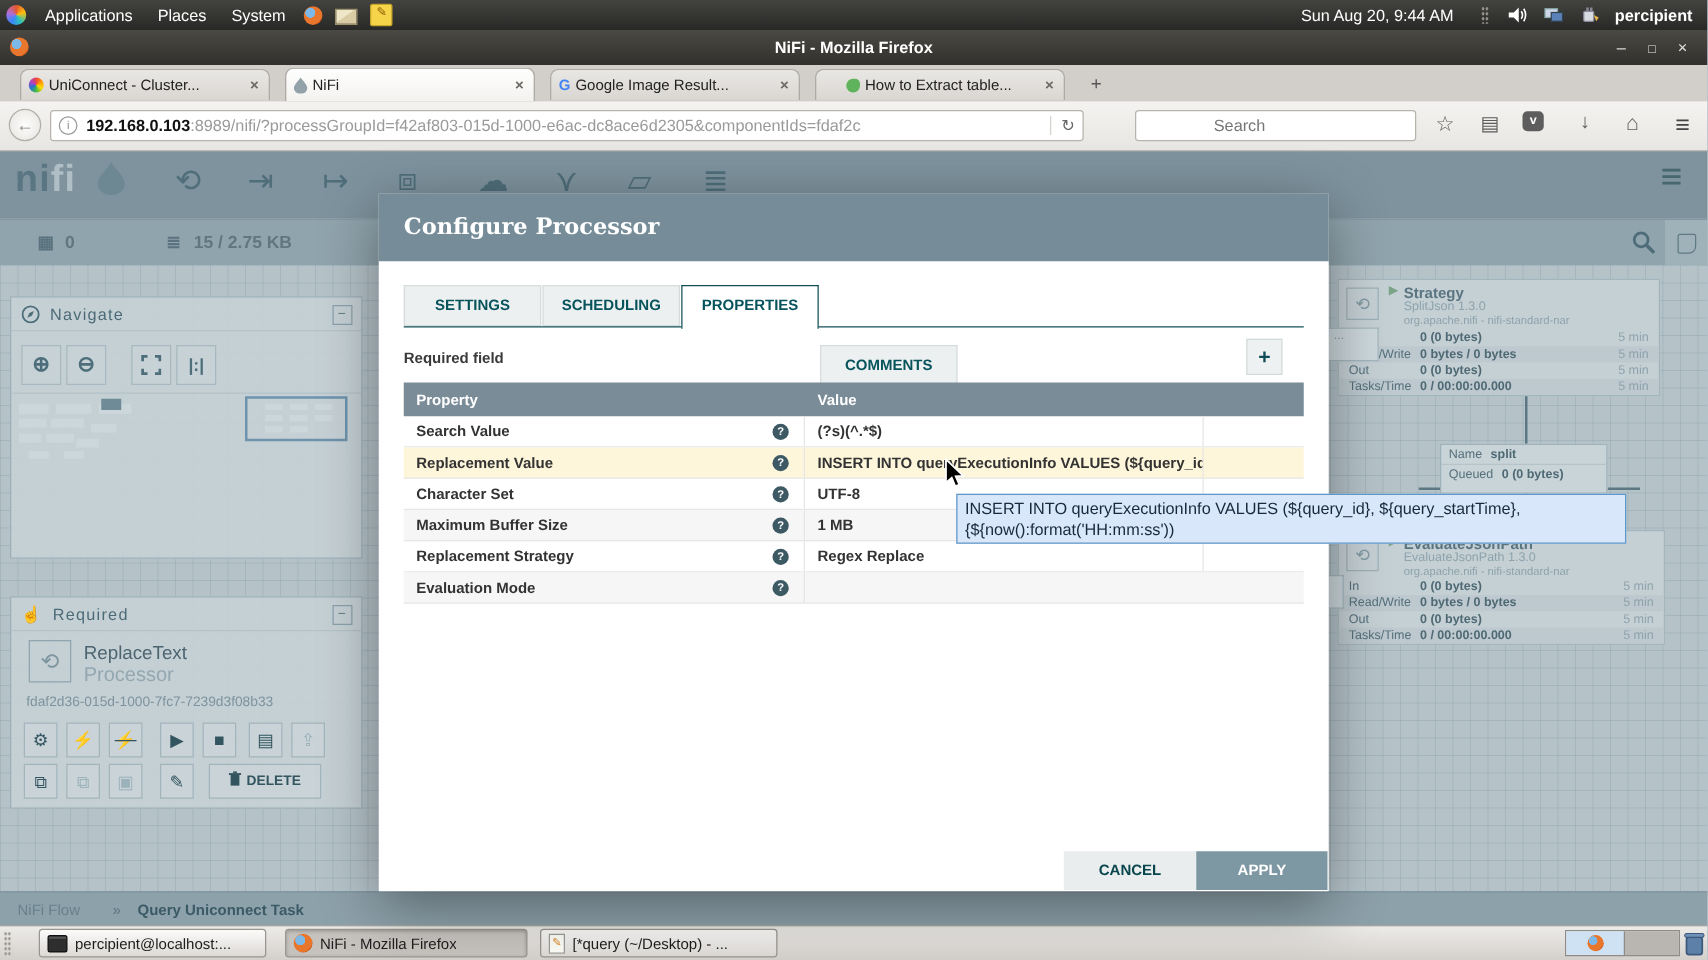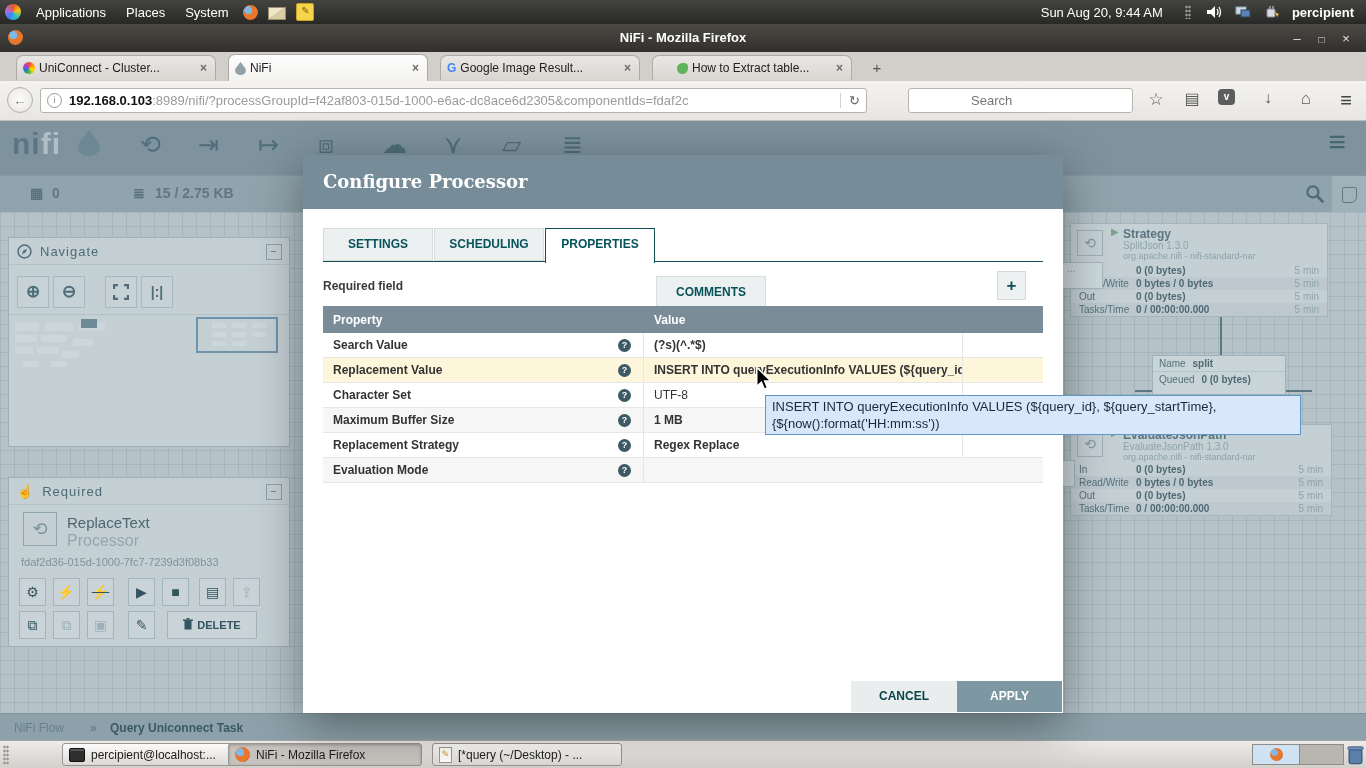--- a/index.html
+++ b/index.html
@@ -423,21 +423,21 @@
           <span class="help">?</span>
           </span>
         <span class="c-val" style="font-weight:bold;">INSERT INTO queryExecutionInfo VALUES (${query_id}, ...</span>
         <span class="c-fill"></span>
       </div>
       <div class="trow">
         <span class="c-prop">
             <span style="font-weight:bold;">Character Set</span>
           <span class="help">?</span>
           </span>
-        <span class="c-val" style="font-weight:normal;text-align:center;">UTF-8</span>
+        <span class="c-val" style="font-weight:bold;text-align:center;">UTF-8</span>
         <span class="c-fill"></span>
       </div>
       <div class="trow alt">
         <span class="c-prop">
             <span style="font-weight:bold;">Maximum Buffer Size</span>
           <span class="help">?</span>
           </span>
         <span class="c-val" style="font-weight:bold;">1 MB</span>
         <span class="c-fill"></span>
       </div>
@@ -466,21 +466,21 @@
     <div>INSERT INTO queryExecutionInfo VALUES (${query_id}, ${query_startTime},</div>
     <div>{${now():format('HH:mm:ss'))</div>
   </div>
 
   <svg class="abs" style="left:755px;top:366px;z-index:60;" width="18" height="26" viewBox="0 0 12 18">
     <path d="M1 1 L1 14 L4.2 11.2 L6.2 16 L8.4 15 L6.4 10.4 L10.6 10.2 Z" fill="#000" stroke="#fff" stroke-width="1"></path>
   </svg>
 
   <div class="abs" id="taskbar">
     <span class="dotgrip abs" style="left:3px;top:4px;"></span>
-    <div class="task-btn" style="left:62px;width:182px;">
+    <div class="task-btn" style="left:31px;width:182px;">
       <span style="width:14px;height:12px;background:#2e2e2e;border:1px solid #111;border-radius:2px;box-shadow:inset 0 2px 0 #555;"></span>
       <span class="lbl">percipient@localhost:...</span>
     </div>
     <div class="task-btn active" style="left:228px;width:194px;">
       <span class="ff-ball"></span>
       <span class="lbl">NiFi - Mozilla Firefox</span>
     </div>
     <div class="task-btn" style="left:432px;width:190px;">
       <span style="width:11px;height:14px;background:#fdfdf8;border:1px solid #9a9a9a;color:#d98a2b;font-size:9px;line-height:13px;text-align:center;">✎</span>
       <span class="lbl">[*query (~/Desktop) - ...</span>

